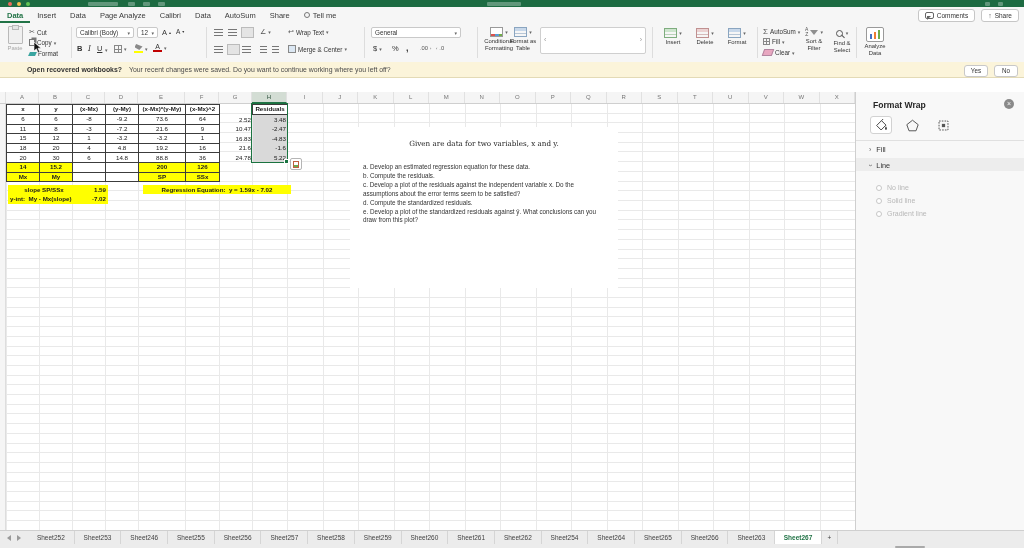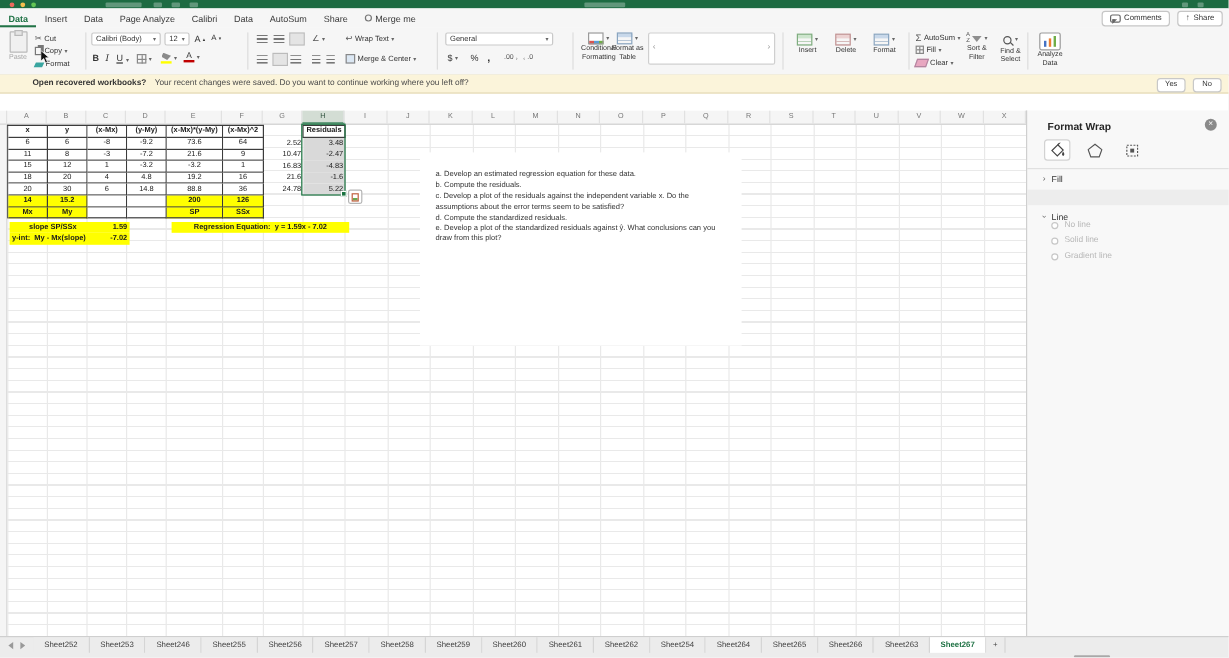--- a/index.html
+++ b/index.html
@@ -165,21 +165,21 @@
           <span>Data</span>
         </div>
         <div class="rtab">
           <span>AutoSum</span>
         </div>
         <div class="rtab">
           <span>Share</span>
         </div>
         <div class="rtab">
           <span class="bulb"></span>
-          <span>Merge me</span>
+          <span>Tell me</span>
         </div>
       </div>
     <div class="tabrow-right">
       <div class="pill">
         <span class="bubble"></span>
         <span>Comments</span>
       </div>
       <div class="pill">
         <span class="sharearrow">↑</span>
         <span>Share</span>
@@ -531,20 +531,21 @@
     </div>
 
     <div class="selbox">
       <span class="fillhandle"></span>
     </div>
     <div class="pastebtn">
         <i></i>
       </div>
 
     <div class="tbox">
+      <div class="tbox-title">Given are data for two variables, x and y.</div>
       <div class="tbox-items" id="tbox-items">
           <div class="">a. Develop an estimated regression equation for these data.</div>
           <div class="">b. Compute the residuals.</div>
           <div class="">c. Develop a plot of the residuals against the independent variable x. Do the assumptions about the error terms seem to be satisfied?</div>
           <div class="">d. Compute the standardized residuals.</div>
           <div class="">e. Develop a plot of the standardized residuals against ŷ. What conclusions can you draw from this plot?</div>
         </div>
     </div>
   </div>
 
@@ -570,21 +571,21 @@
           <rect x="6" y="6" width="4" height="4" fill="#555"></rect>
         </svg>
       </span>
     </div>
     <div class="pdiv" style="top:48px"></div>
     <div class="psec" style="top:53px">
       <span class="chev">›</span>
       <span>Fill</span>
     </div>
     <div class="secband" style="top:66px"></div>
-    <div class="psec" style="top:84px">
+    <div class="psec" style="top:69px">
       <span class="chev down">›</span>
       <span>Line</span>
     </div>
     <div id="line-options">
         <div class="popt" style="top: 92px;">
           <span class="radio"></span>
           <span>No line</span>
         </div>
         <div class="popt" style="top: 105px;">
           <span class="radio"></span>

